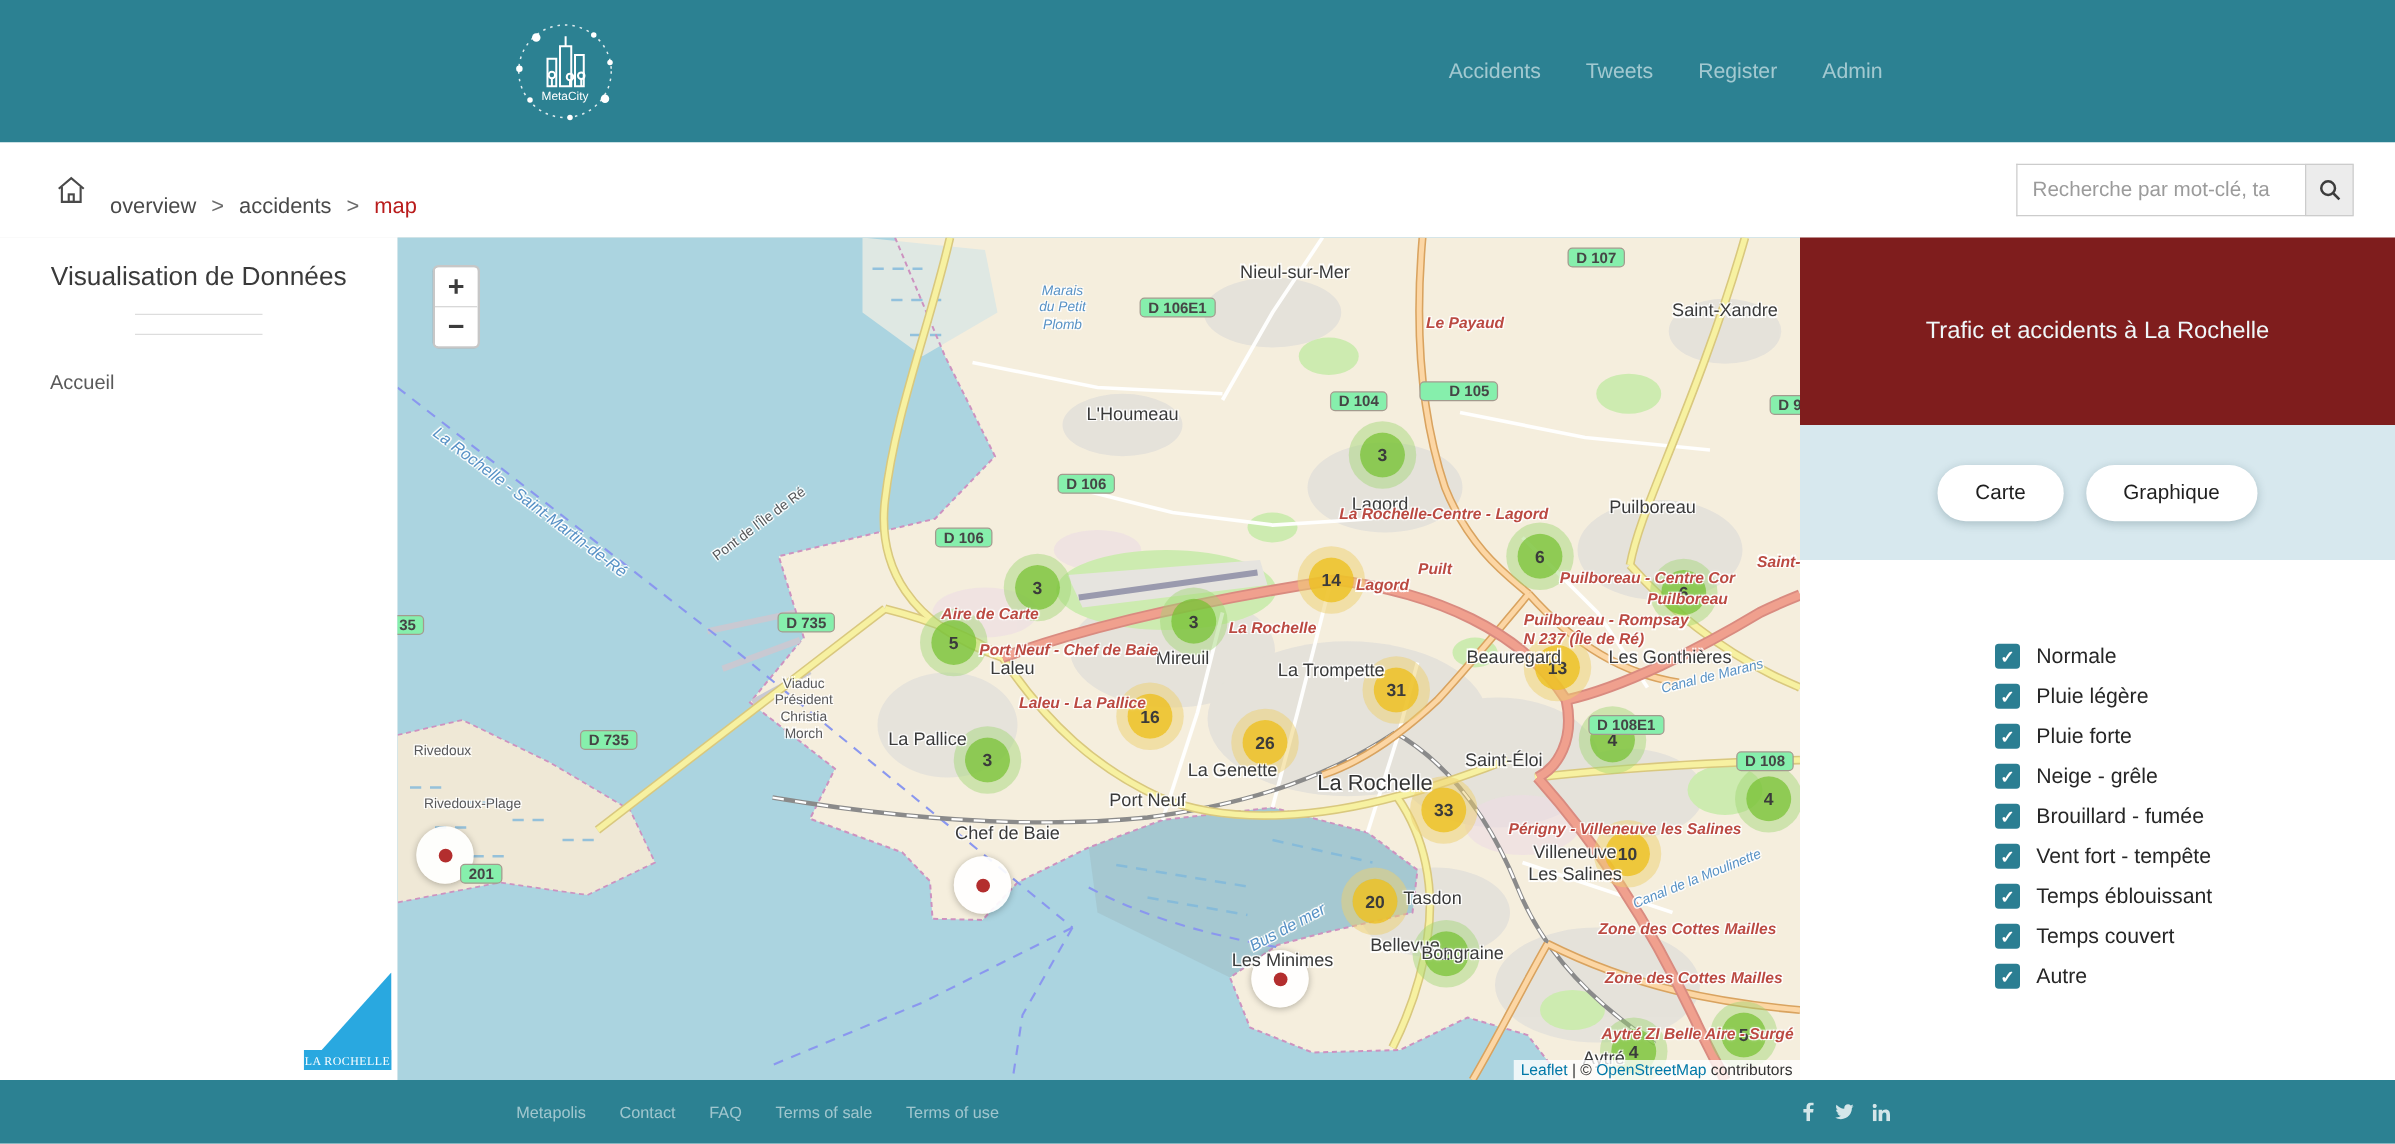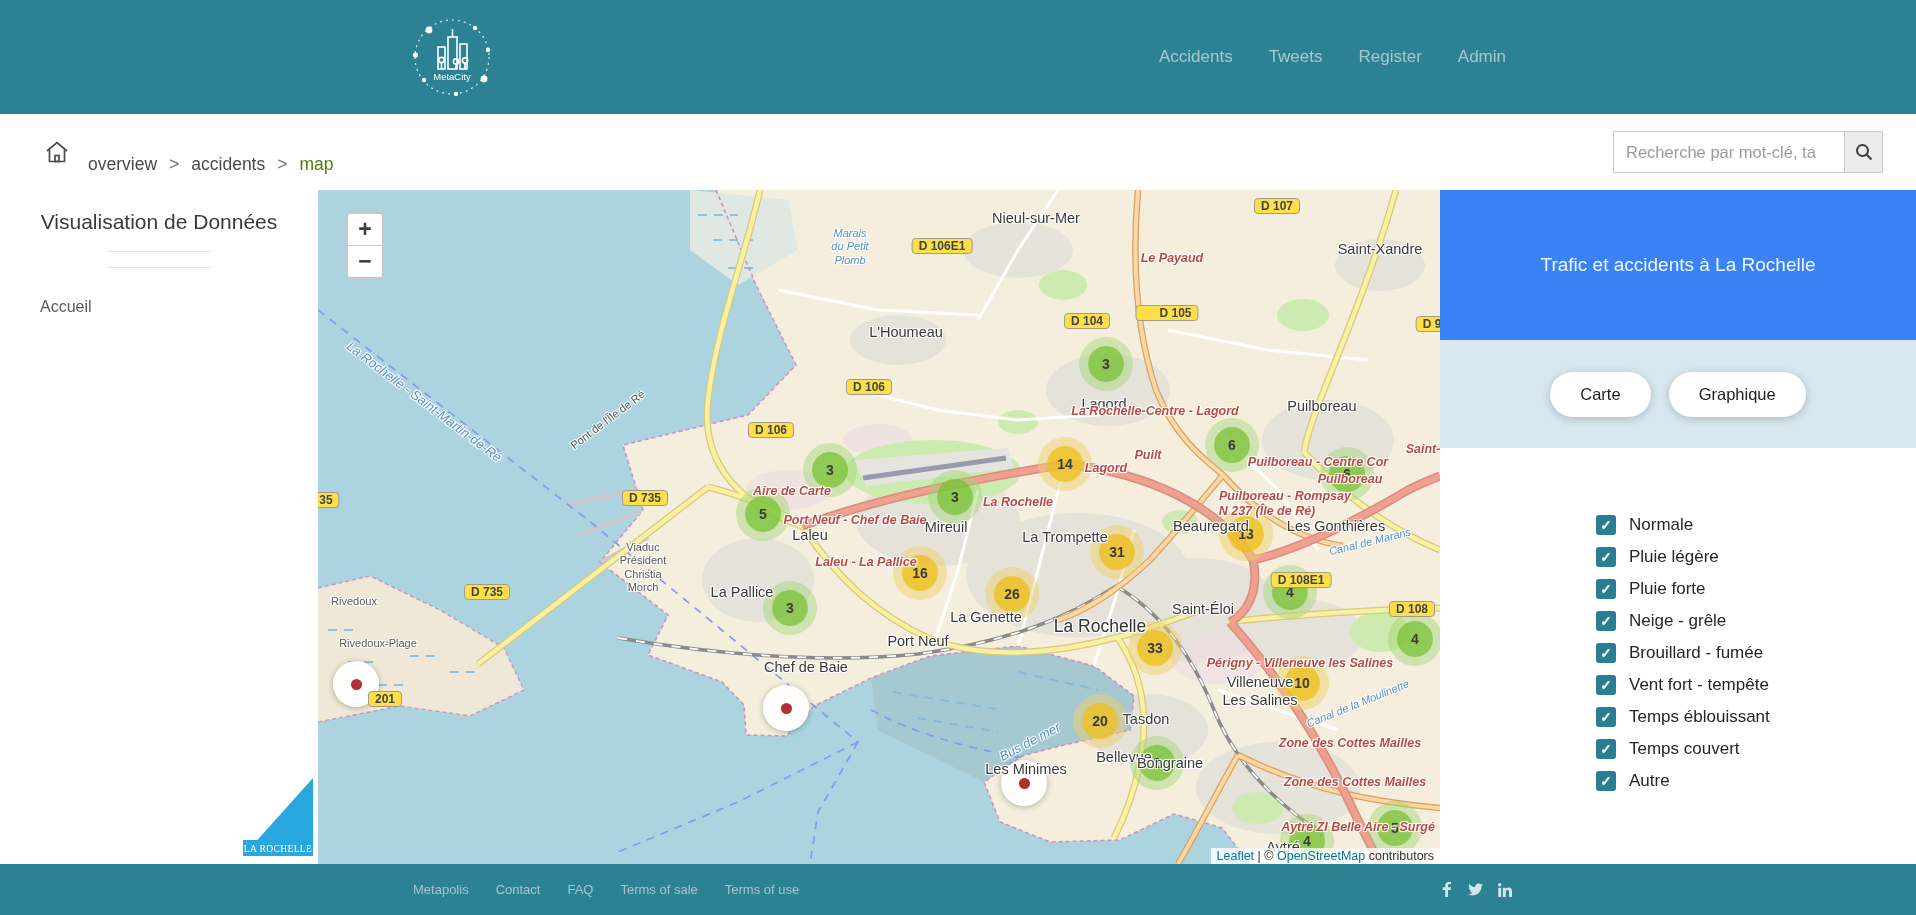--- a/index.html
+++ b/index.html
@@ -10,21 +10,21 @@
   .header{position:absolute;left:0;top:0;width:1916px;height:114px;background:#2c8192;}
   .logo{position:absolute;left:412px;top:17px;width:80px;height:80px;}
   .main-nav{position:absolute;right:410px;top:0;height:114px;display:flex;align-items:center;gap:36px;}
   .nav-item{font-size:17px;color:rgba(235,245,247,.62);cursor:pointer;}
 
   
   .crumbbar{position:absolute;left:0;top:114px;width:1916px;height:76px;background:#fff;border-bottom:1px solid #ececec;}
   .home-btn{position:absolute;left:44px;top:25px;width:26px;height:26px;cursor:pointer;}
   .breadcrumb{position:absolute;left:88px;top:0;height:76px;display:flex;align-items:center;gap:12px;font-size:17.5px;color:#4a4a4a;margin-top:12px;}
   .crumb{cursor:pointer;}
-  .crumb.current{color:#4d7c0f;cursor:default;}
+  .crumb.current{color:#b91c1c;cursor:default;}
   .crumb-sep{color:#6b6b6b;}
   .searchbox{position:absolute;right:33px;top:17px;display:flex;height:42px;}
   .searchbox input{width:206px;height:40px;border:1px solid #ccc;border-right:none;padding:0 12px;
        font-size:16.5px;color:#444;font-family:"Liberation Sans",sans-serif;outline:none;background:#fff;}
   .searchbox input::placeholder{color:#9b9b9b;}
   .search-btn{width:39px;height:42px;background:#ececec;border:1px solid #ccc;display:flex;align-items:center;justify-content:center;cursor:pointer;box-sizing:border-box;}
 
   
   .main{position:absolute;left:0;top:190px;width:1916px;height:674px;}
   .sidebar{position:absolute;left:0;top:0;width:318px;height:674px;background:#fff;}
@@ -42,36 +42,36 @@
        font-size:23px;font-weight:700;color:#3c3c3c;cursor:pointer;background:#fff;}
   .zoomctl .zbtn.zin{border-bottom:1px solid #ccc;}
   .map-label{position:absolute;transform:translate(-50%,-50%);white-space:pre;text-align:center;line-height:1.22;
        text-shadow:-1px -1px 0 rgba(255,255,255,.9),1px -1px 0 rgba(255,255,255,.9),-1px 1px 0 rgba(255,255,255,.9),1px 1px 0 rgba(255,255,255,.9),0 0 3px rgba(255,255,255,.9);}
   .k-town{font-size:14.5px;color:#3a3a3a;}
   .k-city{font-size:17.5px;color:#333;}
   .k-small{font-size:11px;color:#58585a;}
   .k-route{font-size:12.5px;font-style:italic;font-weight:700;color:#bb4a42;}
   .k-water{font-size:13px;font-style:italic;color:#5892c6;}
   .k-water-sm{font-size:11px;font-style:italic;color:#5892c6;}
-  .road-badge{position:absolute;transform:translate(-50%,-50%);background:#fde047;border:1.5px solid #a39a8e;
+  .road-badge{position:absolute;transform:translate(-50%,-50%);background:#86efac;border:1.5px solid #a39a8e;
        border-radius:4px;padding:0px 6px;font-size:12px;font-weight:600;color:#454545;white-space:pre;}
   .cluster{position:absolute;width:36px;height:36px;margin:-18px 0 0 -18px;border-radius:50%;
        display:flex;align-items:center;justify-content:center;font-size:14px;font-weight:600;color:#3b3b3b;cursor:pointer;}
   .cluster.green{background:rgba(125,196,60,.85);box-shadow:0 0 0 9px rgba(160,212,115,.45);}
   .cluster.yellow{background:rgba(237,194,41,.9);box-shadow:0 0 0 9px rgba(238,208,112,.5);}
   .point-marker{position:absolute;width:46px;height:46px;margin:-23px 0 0 -23px;border-radius:50%;
        background:rgba(255,255,255,.92);box-shadow:0 1px 6px rgba(0,0,0,.28);cursor:pointer;}
   .point-marker::after{content:"";position:absolute;left:50%;top:50%;width:11px;height:11px;margin:-5.5px 0 0 -5.5px;border-radius:50%;background:#b32e2e;}
   .attribution{position:absolute;right:0px;bottom:0px;background:rgba(255,255,255,.78);padding:1px 6px;
        font-size:12.5px;color:#333;}
   .attribution .maplink{color:#0078A8;cursor:pointer;}
 
   
   .panel{position:absolute;left:1440px;top:0;width:476px;height:674px;background:#fff;}
-  .panel-head{height:150px;background:#3b82f6;display:flex;align-items:center;justify-content:center;}
+  .panel-head{height:150px;background:#7f1d1d;display:flex;align-items:center;justify-content:center;}
   .panel-title{font-size:19px;color:#eff7f9;}
   .panel-sub{height:108px;background:#d7e8ee;display:flex;align-items:center;justify-content:center;gap:18px;}
   .pill{border:none;background:#fff;border-radius:24px;padding:13px 30px;font-size:16.5px;color:#1f1f1f;
        font-family:"Liberation Sans",sans-serif;box-shadow:0 2px 8px rgba(25,60,70,.25);cursor:pointer;}
   .filters{padding:67px 0 0 156px;}
   .filter-row{display:flex;align-items:center;margin-bottom:12px;cursor:pointer;}
   .cb{width:20px;height:20px;border-radius:3px;background:#2b7e92;color:#fff;display:flex;align-items:center;
        justify-content:center;font-size:14px;font-weight:700;line-height:1;}
   .filter-label{margin-left:13px;font-size:17px;color:#262626;}
 

